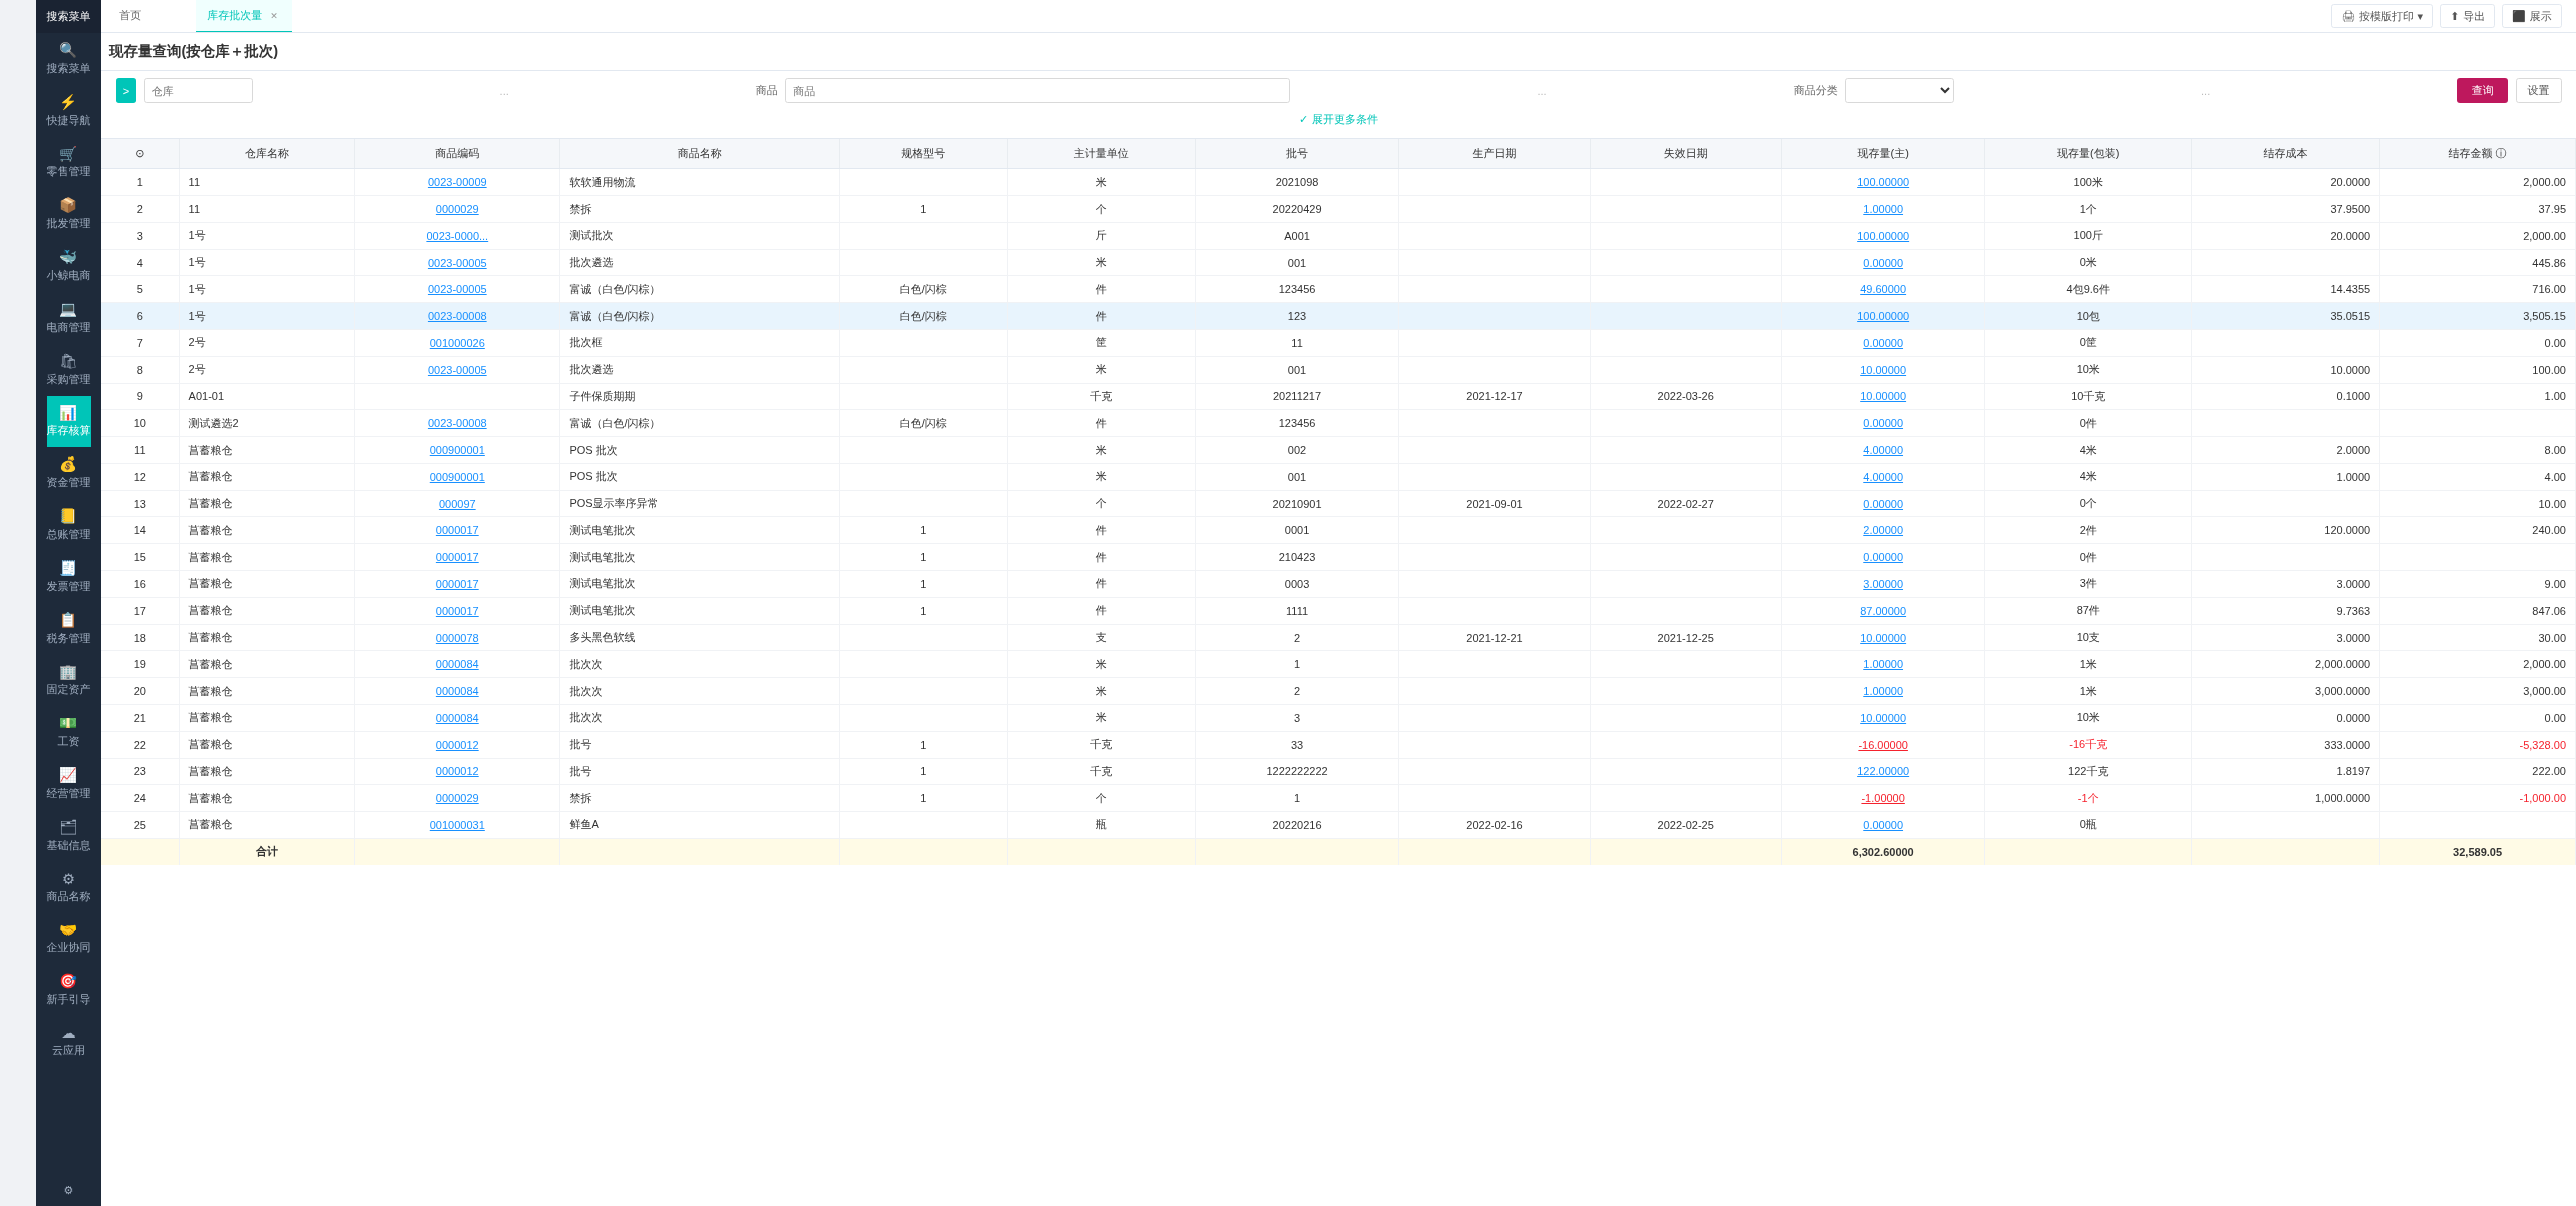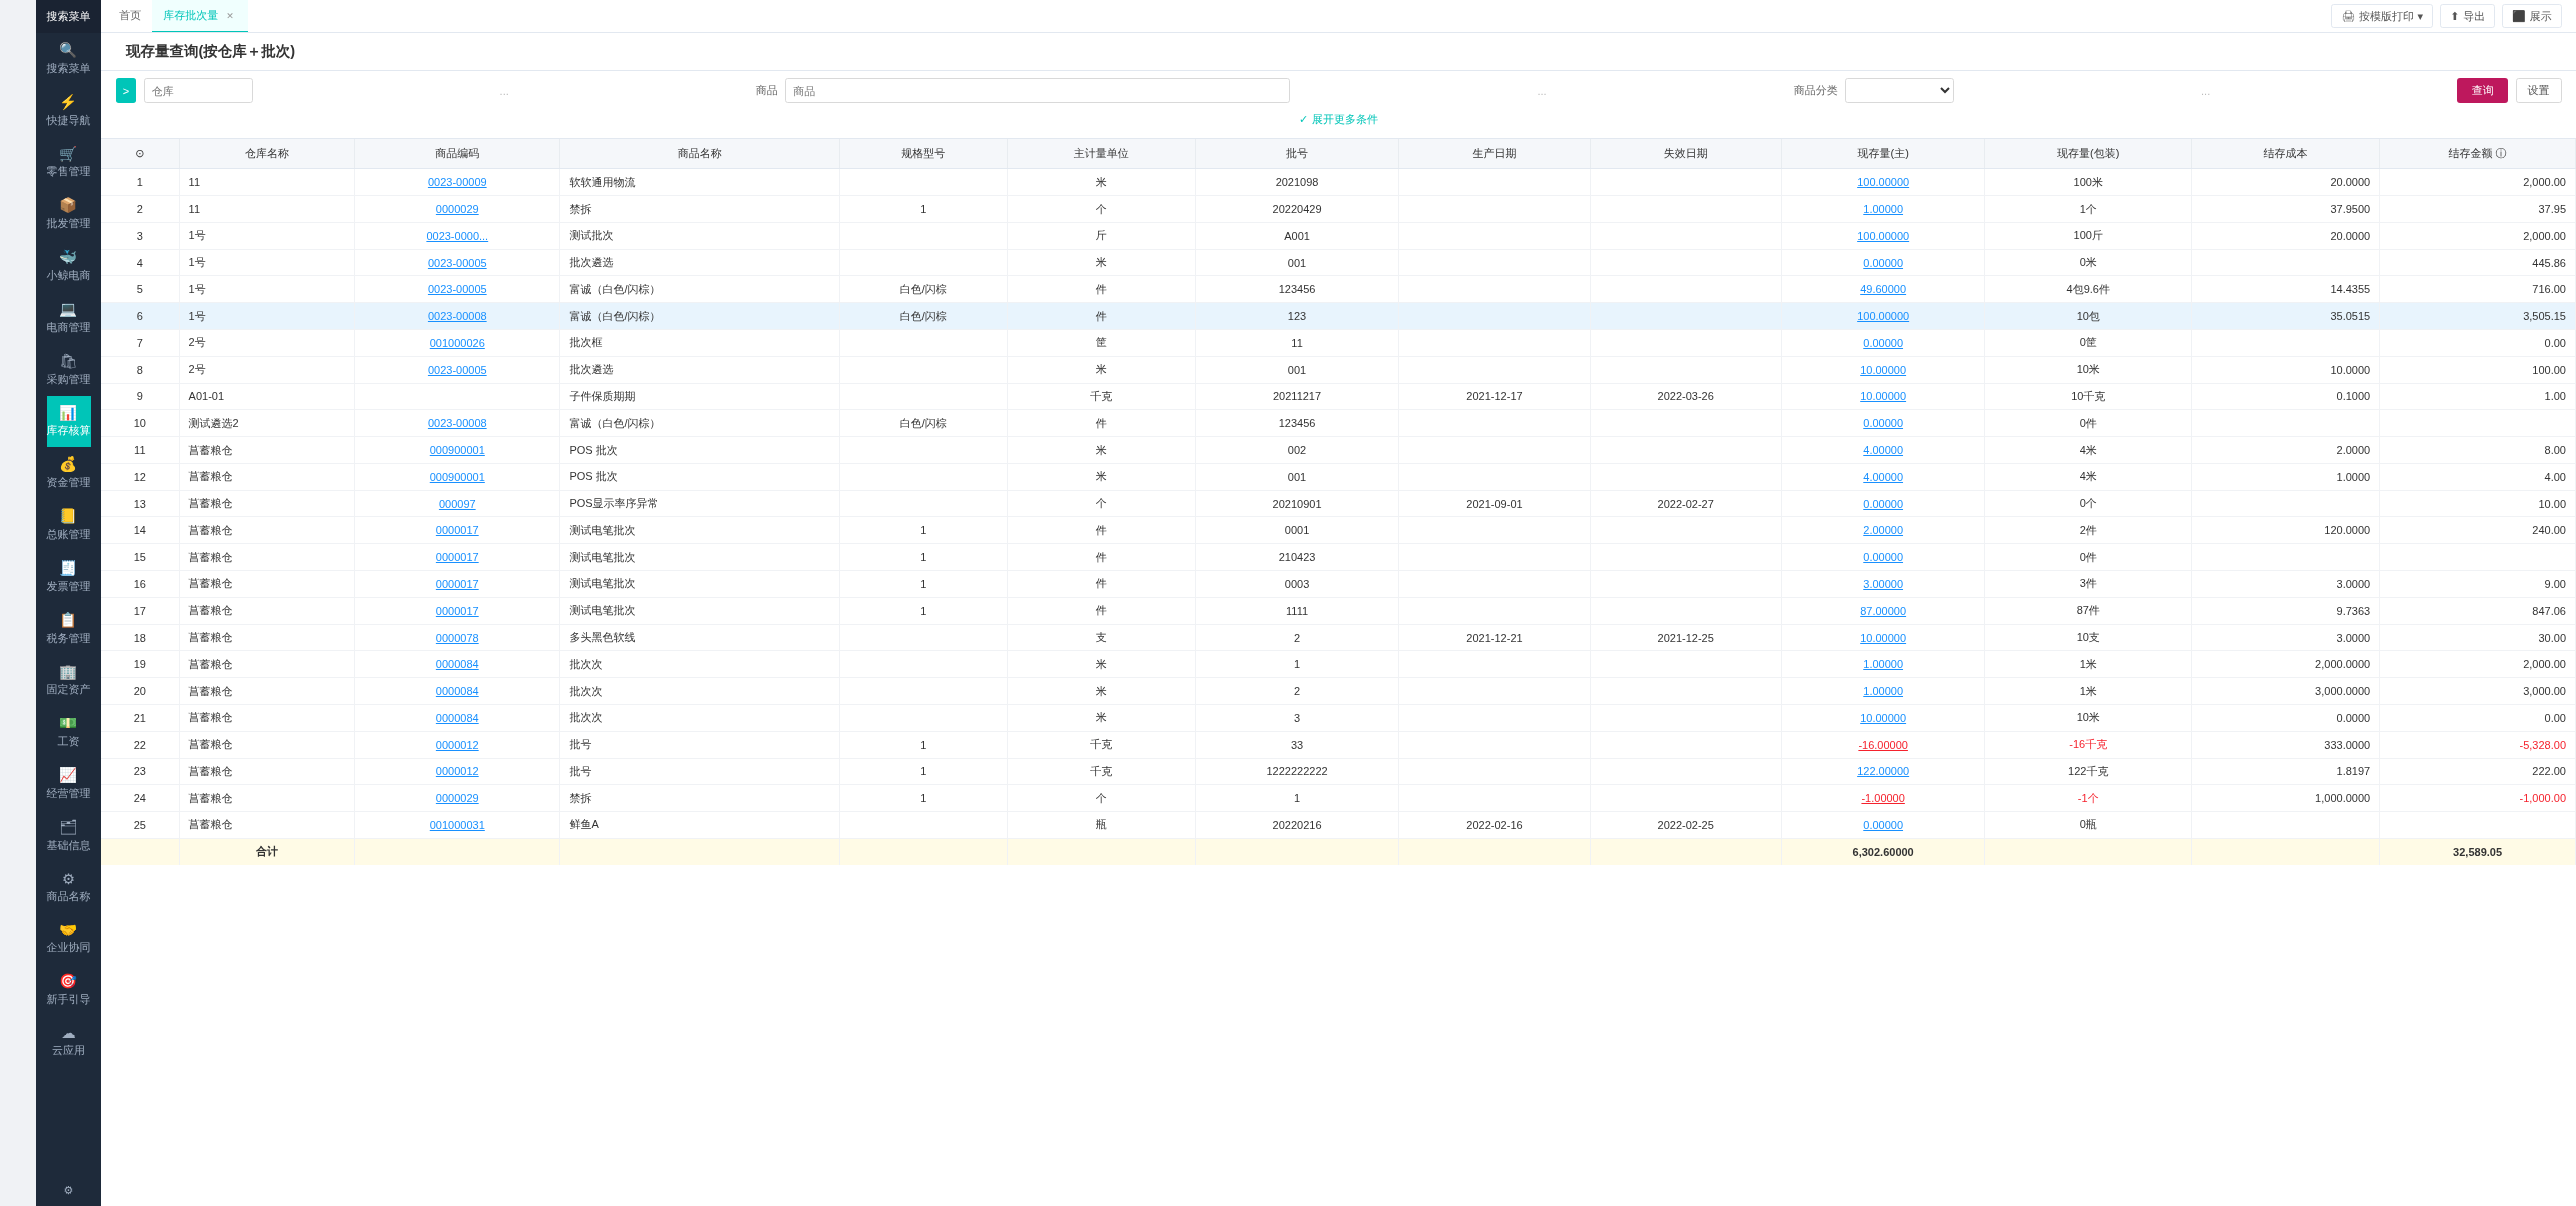--- a/index.html
+++ b/index.html
@@ -108,21 +108,21 @@
       border-radius: 2.7px;
       background: #fff;
       cursor: pointer;
       color: #555;
       font-size: 11px;
     }
 
     
     .page-header {
       background: #fff;
-      padding: 9px 25px 0;
+      padding: 9px 8px 0;
       border-bottom: 0.9px solid #e2e8f0;
       flex-shrink: 0;
     }
     .page-title {
       font-size: 14.5px;
       font-weight: bold;
       color: #333;
       margin-bottom: 9px;
     }
 
@@ -350,21 +350,21 @@
     </div>
 
   <div class="sidebar-bottom">
     <span>⚙</span>
   </div>
 </div>
 
 <div class="main-area">
 
   <div class="top-tabs">
-    <div id="tabs-container" style="display:flex;align-items:center;height:100%;">
+    <div id="tabs-container" style="display:flex;align-items:center;height:100%;gap:44px;">
         <div class="tab-item">
           <span>首页</span>
         </div>
         <div class="tab-item active">
           <span>库存批次量</span>
           <span class="tab-close">✕</span>
         </div>
       </div>
 
     <div class="top-right-area">

